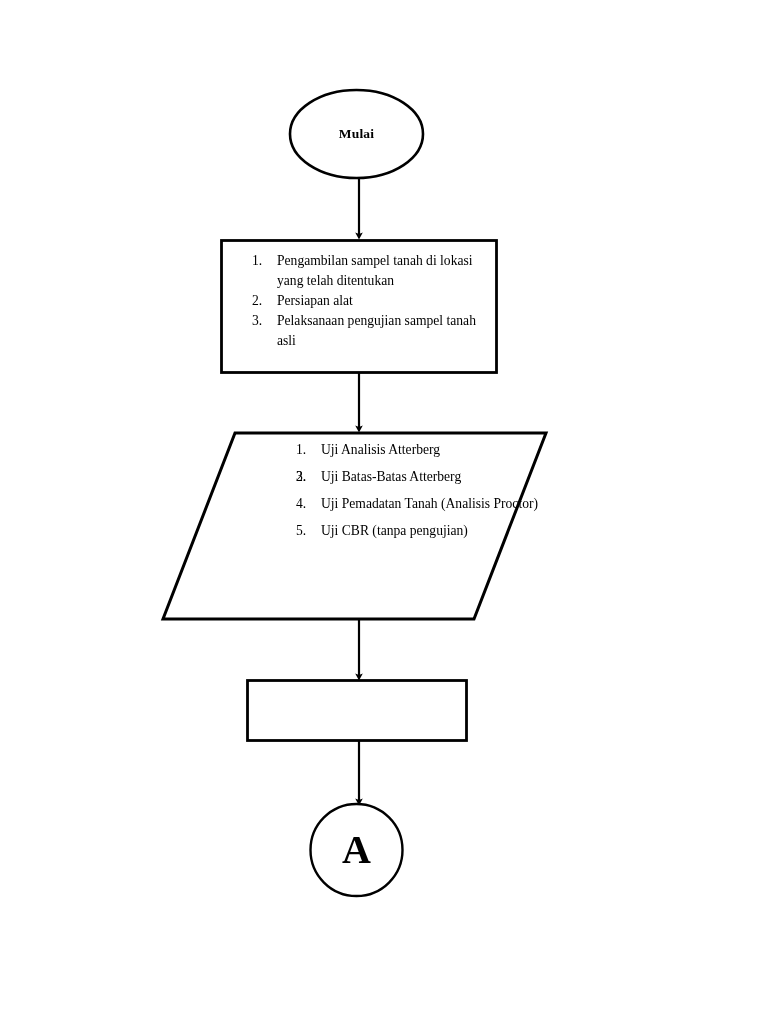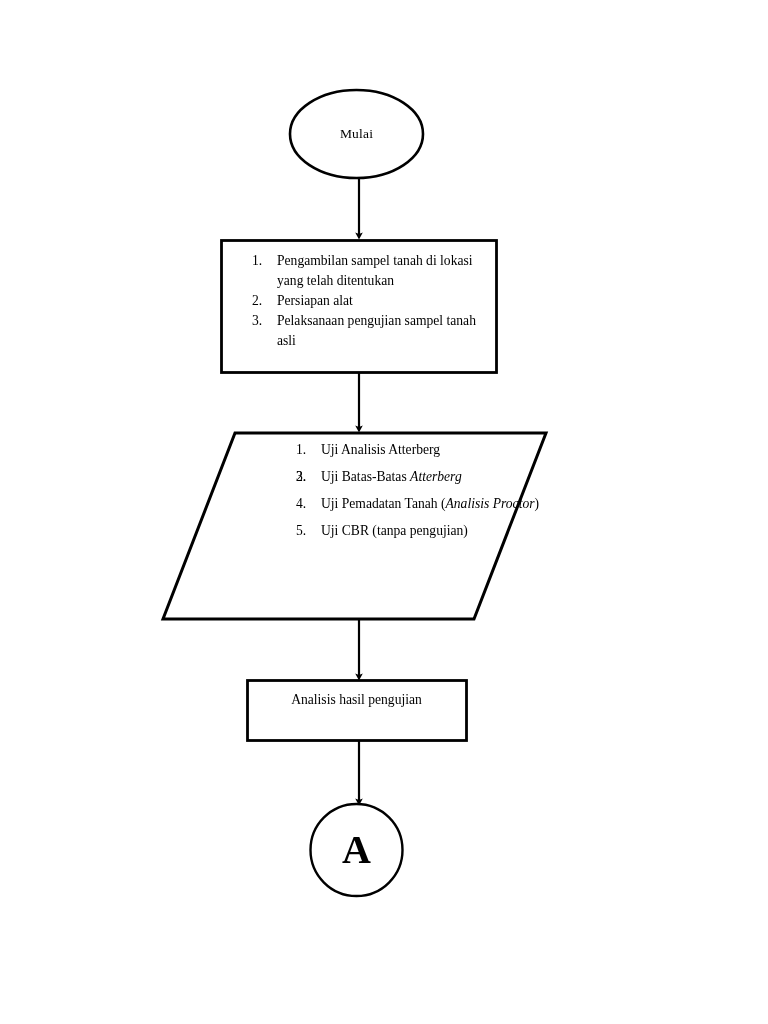--- a/index.html
+++ b/index.html
@@ -40,21 +40,21 @@
 
   
   #start-label {
     left: 290px;
     top: 90px;
     width: 133px;
     height: 88px;
     display: flex;
     align-items: center;
     justify-content: center;
-    font-weight: normal;
+    font-weight: bold;
     font-size: 13.5px;
     letter-spacing: 0.2px;
   }
 
   
   #process-list-1 {
     left: 221px;
     top: 240px;
     width: 275px;
     height: 132px;
@@ -92,21 +92,20 @@
   ol.num-list.tight > li {
     margin-bottom: 0;
   }
   ol.num-list.loose > li {
     margin-bottom: 7px;
   }
   ol.num-list.loose > li:last-child {
     margin-bottom: 0;
   }
   .ital {
-    font-style: italic;
     text-align: right;
   }
 
   
   #analysis-label {
     left: 247px;
     top: 680px;
     width: 219px;
     height: 60px;
     padding-top: 12px;
@@ -195,17 +194,16 @@
         <span class="num">4.</span>
         <span class="txt"><span>Uji Pemadatan Tanah (</span><span class="ital">Analisis Proctor</span><span>)</span></span>
       </li>
       <li>
         <span class="num">5.</span>
         <span class="txt"><span>Uji CBR (tanpa pengujian)</span><span class="ital"></span><span></span></span>
       </li>
     </ol>
   </div>
 
-  <div class="node-text" id="analysis-label">Analisis hasil pengujian</div>
 
   <div class="node-text" id="connector-label">A</div>
 
 </div>
 
 </body></html>

